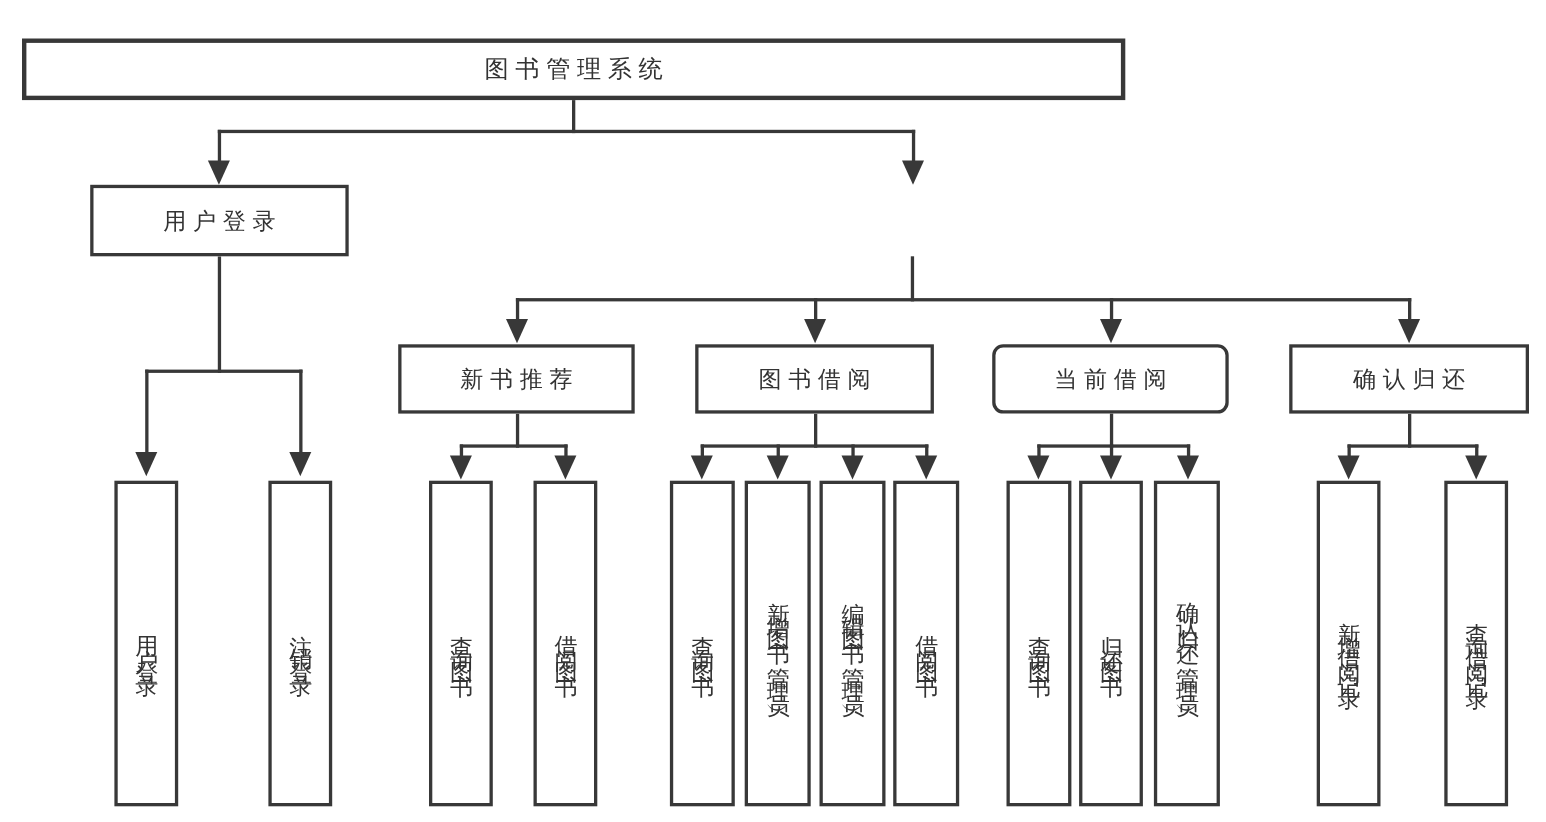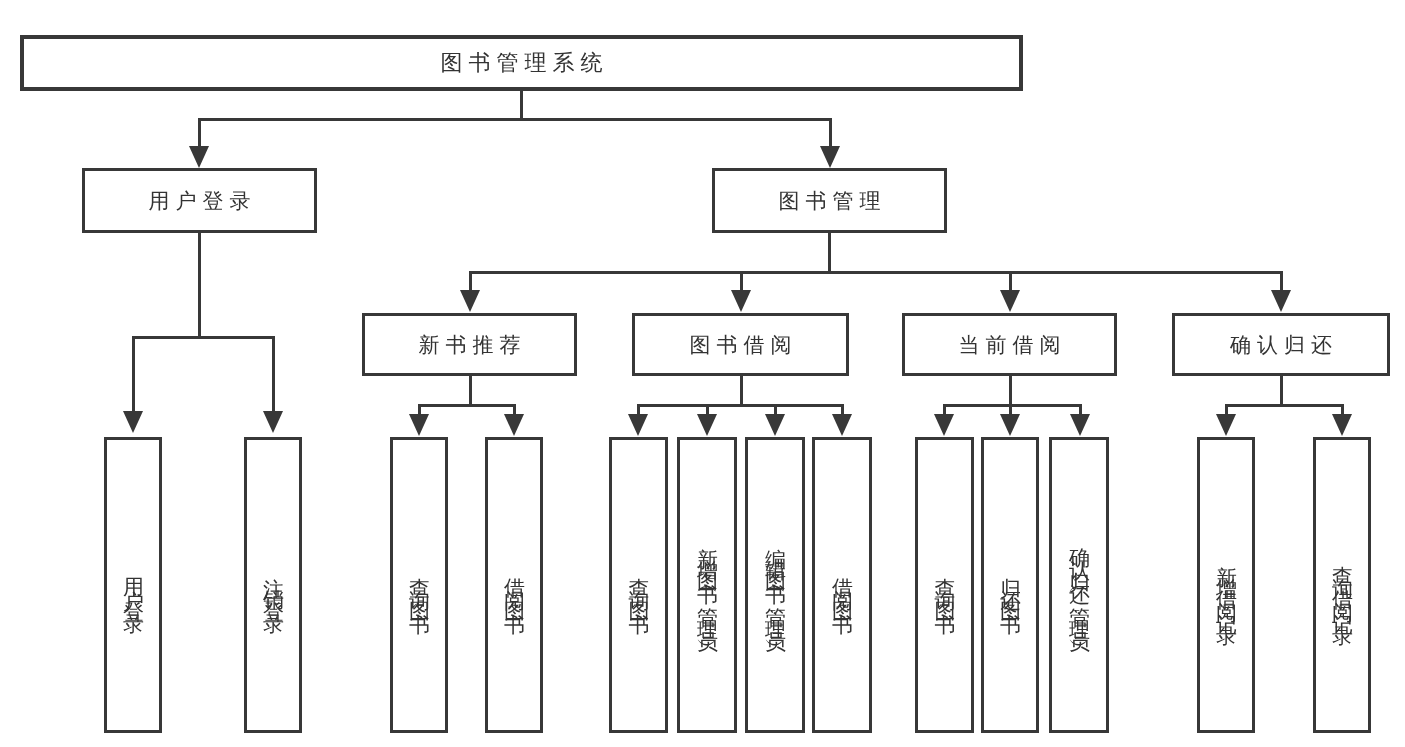--- a/index.html
+++ b/index.html
@@ -38,31 +38,28 @@
 
 <div class="stage">
 
   <div class="box root" style="left:20px;top:12px;width:1003px;height:56px;margin-top:23px;">
     <span class="hlabel">图书管理系统</span>
   </div>
 
   <div class="box" style="left:82px;top:168px;width:235px;height:65px;">
     <span class="hlabel">用户登录</span>
   </div>
-  <div class="box" style="left:712px;top:168px;width:235px;height:65px;">
-    <span class="hlabel">图书管理</span>
-  </div>
 
   <div class="box" style="left:632px;top:313px;width:217px;height:63px;">
     <span class="hlabel">图书借阅</span>
   </div>
   <div class="box" style="left:362px;top:313px;width:215px;height:63px;">
     <span class="hlabel">新书推荐</span>
   </div>
-  <div class="box" style="left:902px;top:313px;width:215px;height:63px;">
+  <div class="box" style="left:902px;top:313px;width:215px;height:63px;border-radius:10px;">
     <span class="hlabel">当前借阅</span>
   </div>
   <div class="box" style="left:1172px;top:313px;width:218px;height:63px;">
     <span class="hlabel">确认归还</span>
   </div>
 
   <div class="box" style="left:104px;top:437px;width:58px;height:296px;">
     <span class="vlabel">用户登录</span>
   </div>
   <div class="box" style="left:244px;top:437px;width:58px;height:296px;">

